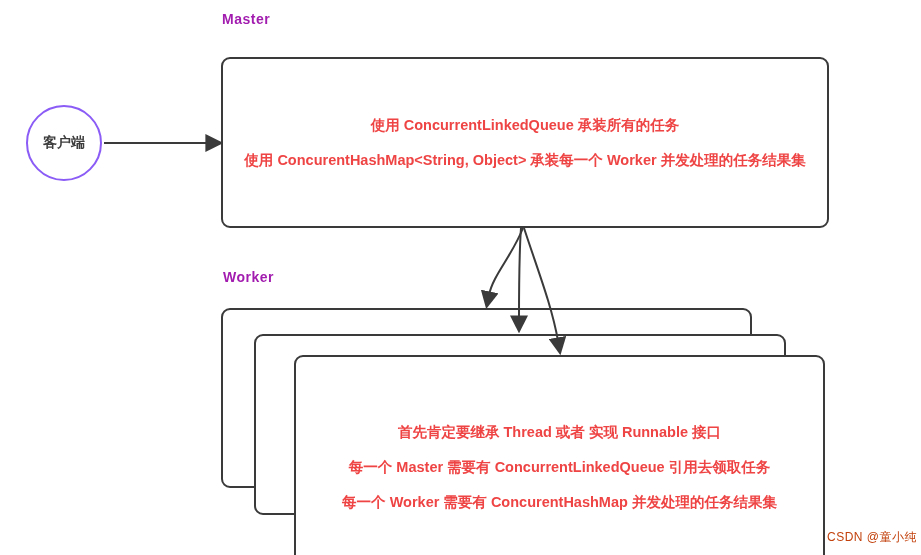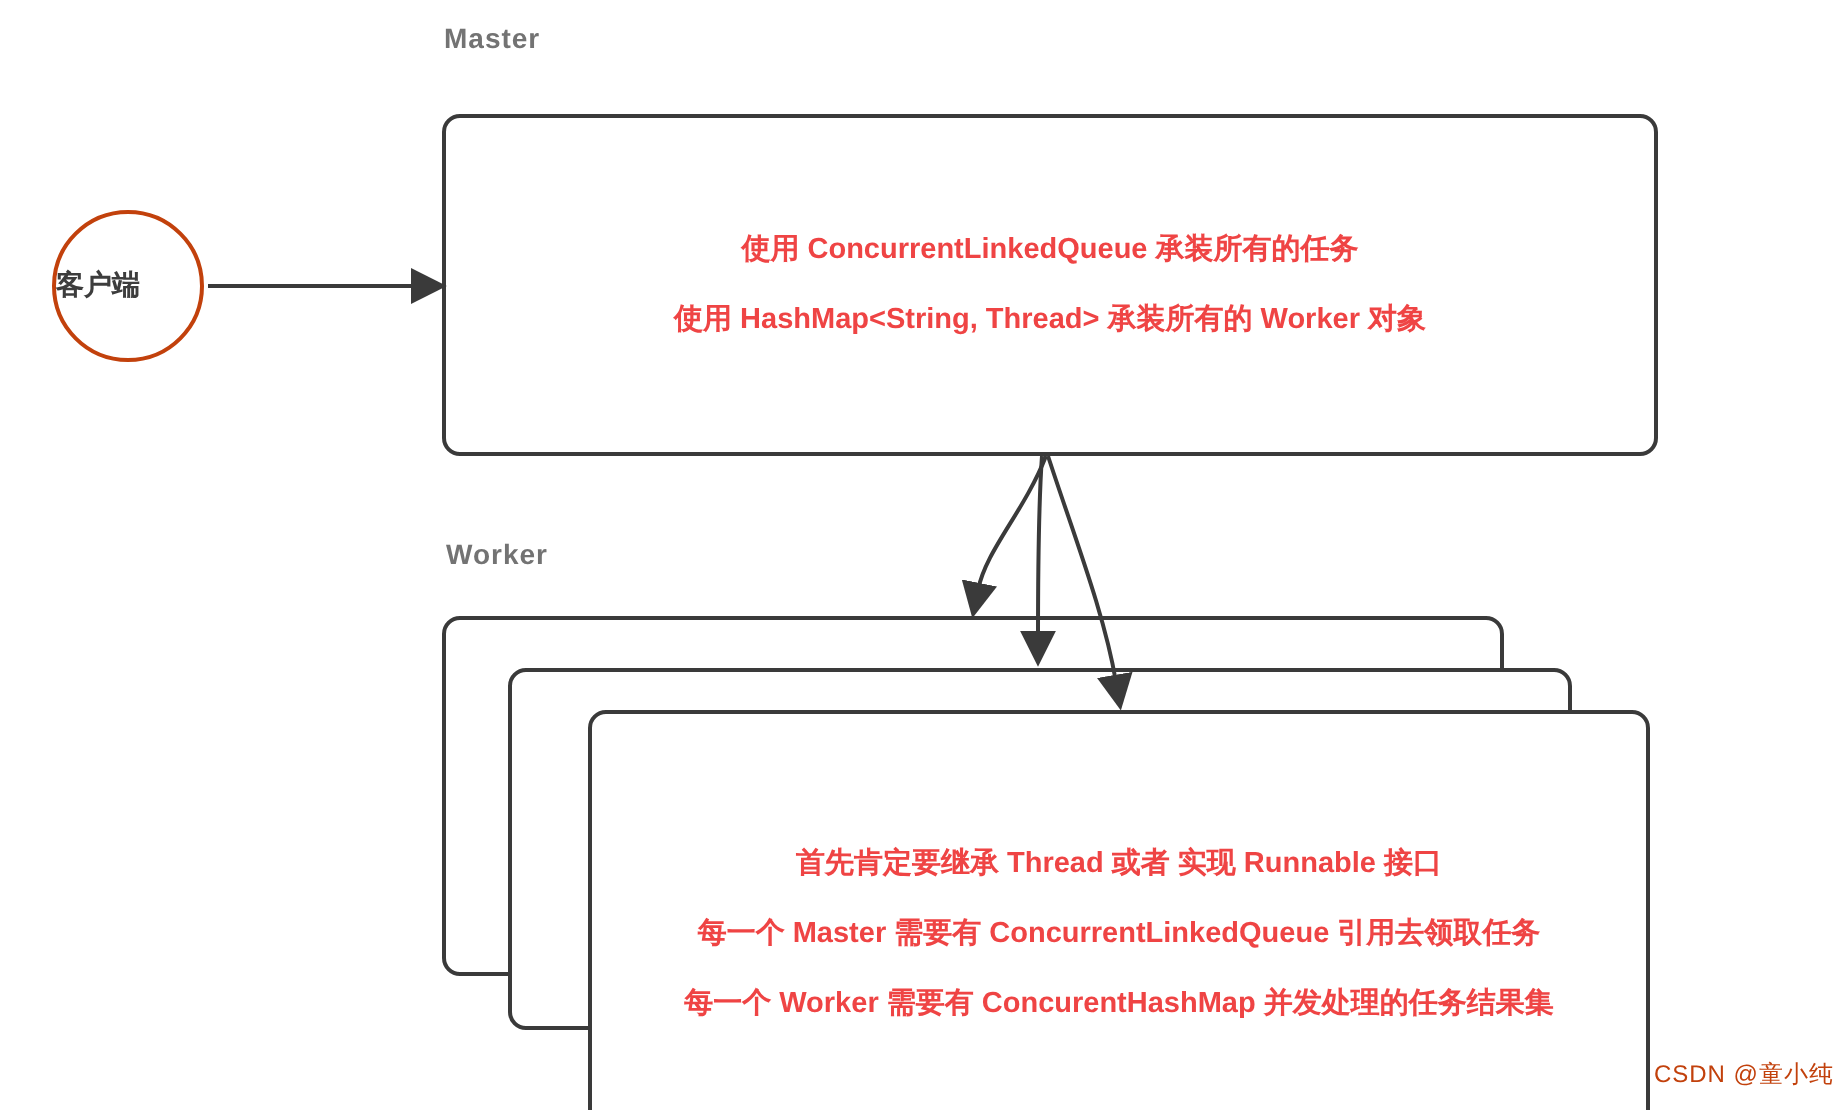--- a/index.html
+++ b/index.html
@@ -12,21 +12,21 @@
     width: 921px;
     height: 555px;
     background: #ffffff;
     font-family: "Liberation Sans", "DejaVu Sans", sans-serif;
     overflow: hidden;
   }
   .section-label {
     position: absolute;
     font-size: 14px;
     font-weight: bold;
-    color: #737373;
+    color: #a21caf;
     letter-spacing: 0.5px;
   }
   .box {
     position: absolute;
     box-sizing: border-box;
     border: 2px solid #3a3a3a;
     border-radius: 9px;
     background: #ffffff;
   }
   .box-text {
@@ -51,26 +51,26 @@
   #worker-box-back   { left: 221px; top: 308px; width: 531px; height: 180px; z-index: 1; }
   #worker-box-middle { left: 254px; top: 334px; width: 532px; height: 181px; z-index: 2; }
   #worker-box-front  { left: 294px; top: 355px; width: 531px; height: 223px; z-index: 3; }
   #master-label { left: 222px; top: 11px; }
   #worker-label { left: 223px; top: 269px; text-align: right; }
   .client-circle {
     position: absolute;
     box-sizing: border-box;
     left: 26px; top: 105px;
     width: 76px; height: 76px;
-    border: 2px solid #c2410c;
+    border: 2px solid #8b5cf6;
     border-radius: 50%;
     background: #ffffff;
     display: flex;
     align-items: center;
-    justify-content: flex-start;
+    justify-content: center;
     z-index: 1;
   }
   .client-circle span {
     font-size: 14px;
     font-weight: bold;
     color: #3d3d3d;
   }
   .arrow-layer {
     position: absolute;
     inset: 0;
@@ -96,21 +96,21 @@
 
   <div class="section-label" id="worker-label">Worker</div>
 
   <div class="client-circle">
     <span>客户端</span>
   </div>
 
   <div class="box" id="master-box">
     <div class="box-text">
       <div class="box-line">使用 ConcurrentLinkedQueue 承装所有的任务</div>
-      <div class="box-line">使用 HashMap&lt;String, Thread&gt; 承装所有的 Worker 对象</div>
+      <div class="box-line">使用 ConcurentHashMap&lt;String, Object&gt; 承装每一个 Worker 并发处理的任务结果集</div>
     </div>
   </div>
 
   <div class="box" id="worker-box-back"></div>
   <div class="box" id="worker-box-middle"></div>
   <div class="box" id="worker-box-front">
     <div class="box-text">
       <div class="box-line">首先肯定要继承 Thread 或者 实现 Runnable 接口</div>
       <div class="box-line">每一个 Master 需要有 ConcurrentLinkedQueue 引用去领取任务</div>
       <div class="box-line">每一个 Worker 需要有 ConcurentHashMap 并发处理的任务结果集</div>

